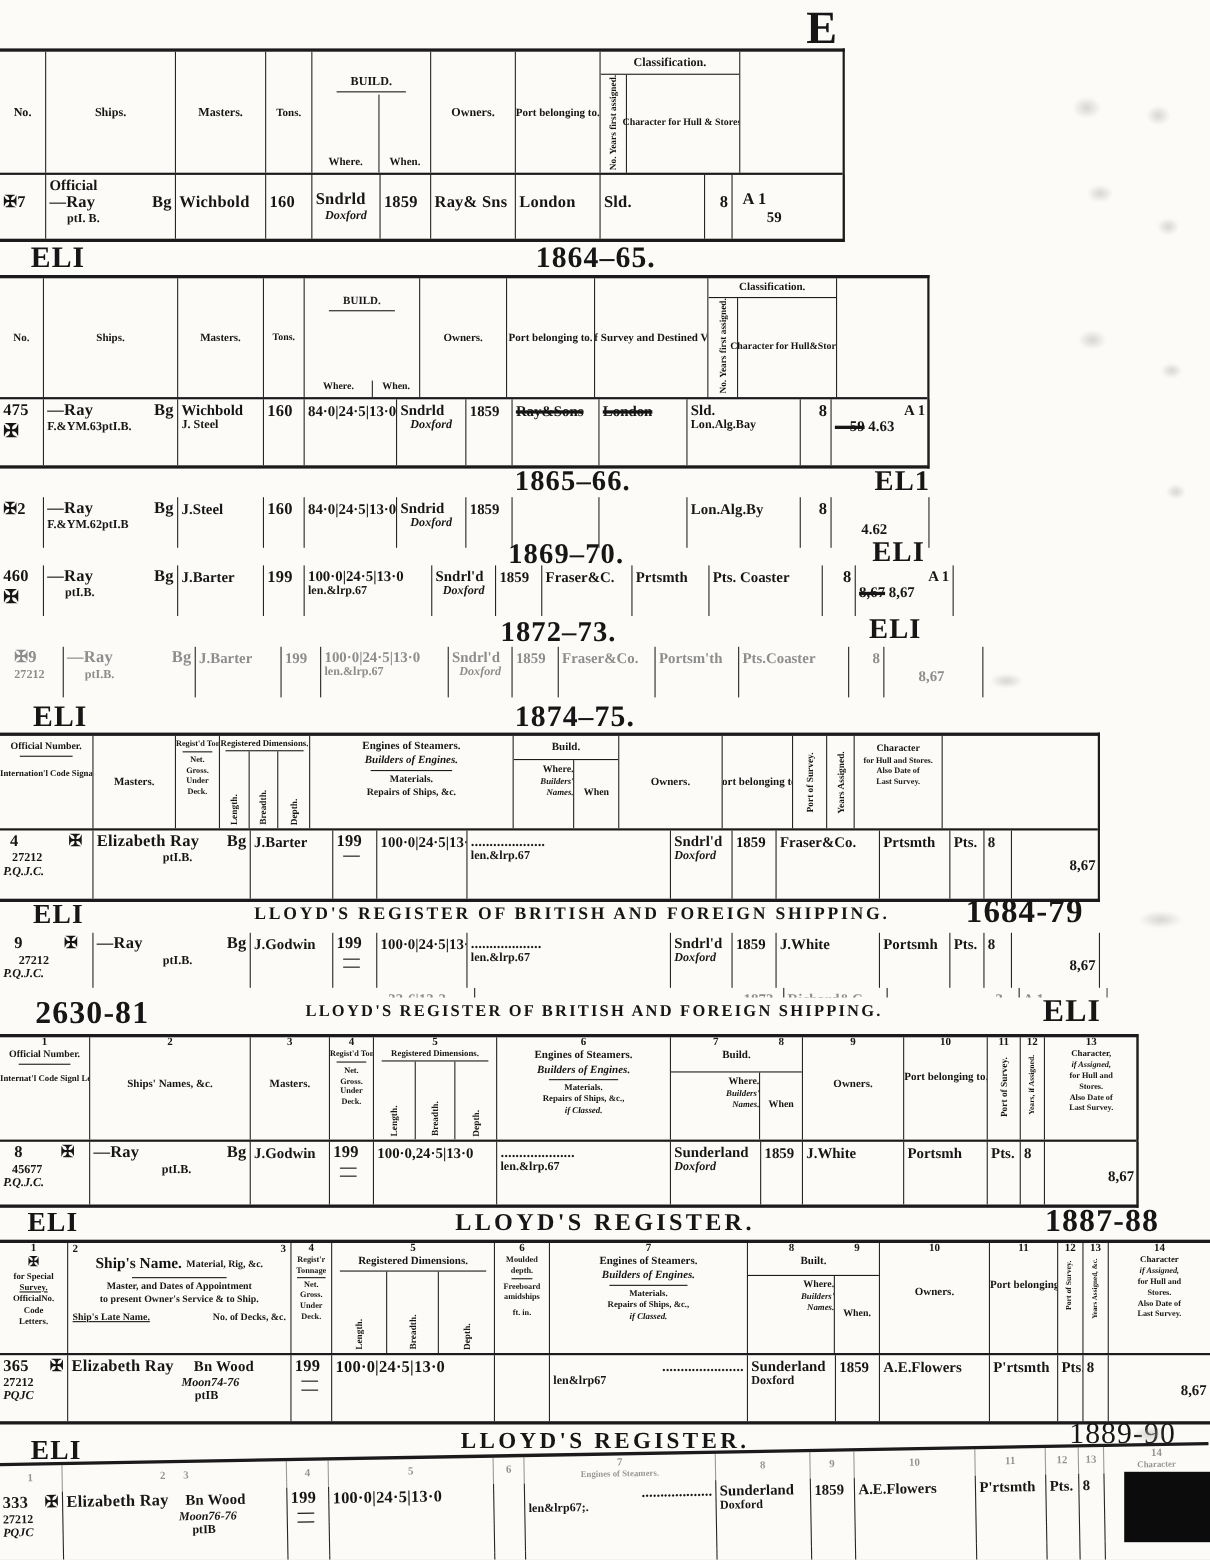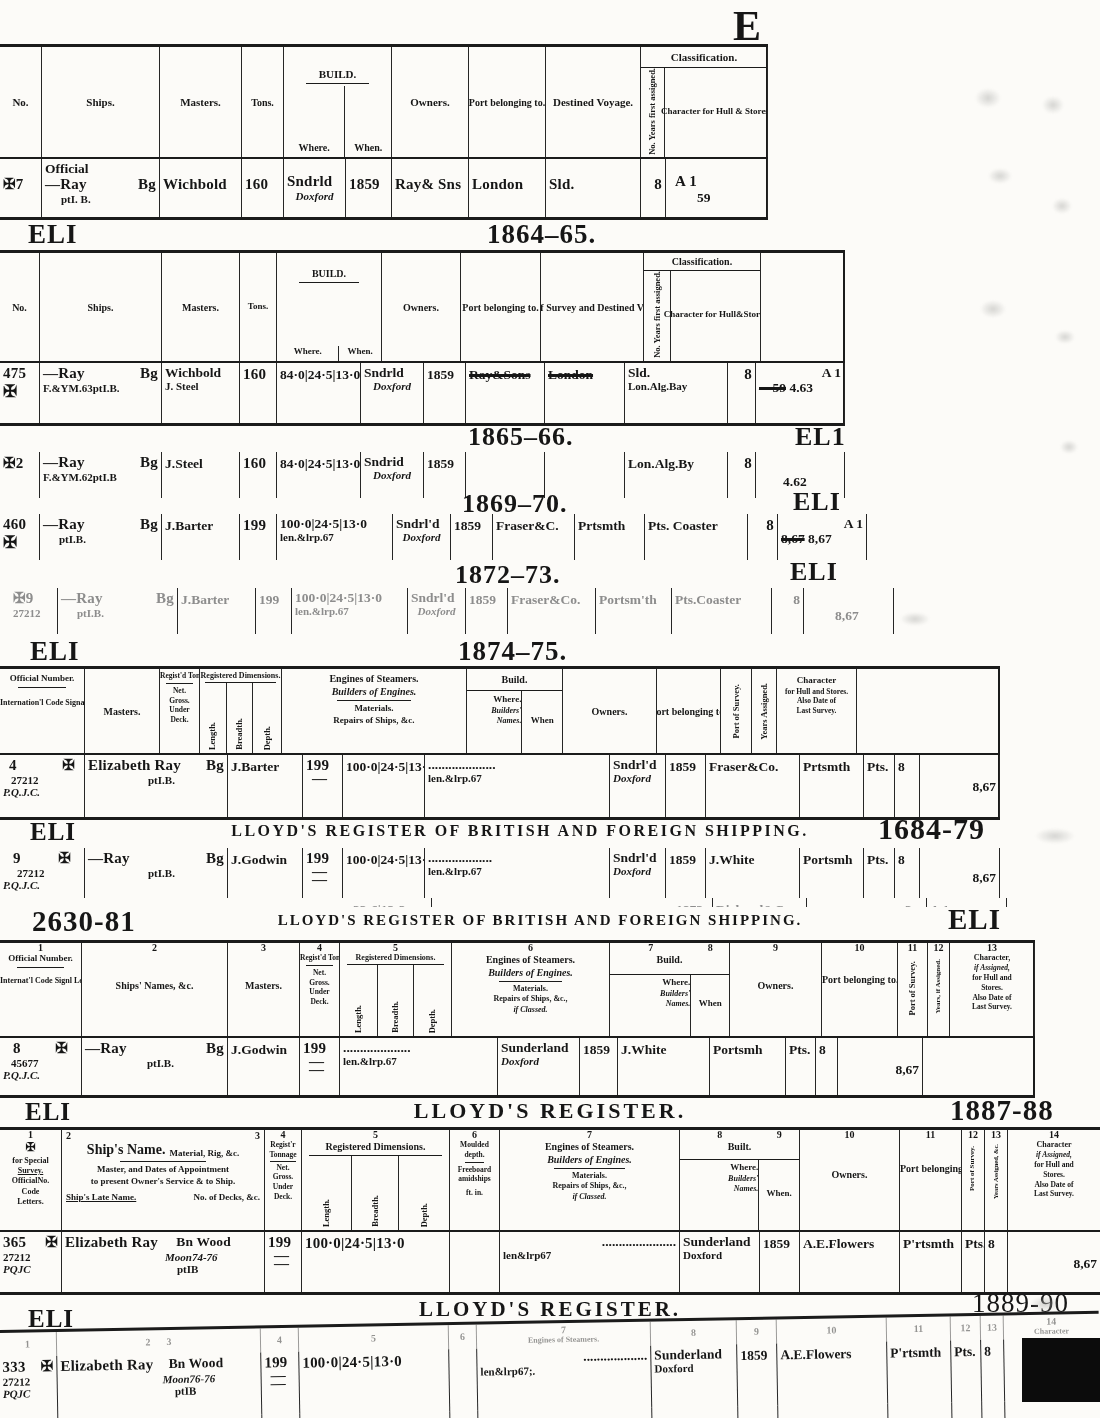--- a/index.html
+++ b/index.html
@@ -82,23 +82,20 @@
                 <span class="htx h10">When.</span>
               </div>
           </div>
         </div>
         <div class="c ctr" style="width:77px">
             <span class="htx">Owners.</span>
           </div>
         <div class="c ctr" style="width:77px">
             <span class="htx h10">Port belonging to.</span>
           </div>
-        <div class="c ctr" style="width:95px">
-            <span class="htx">Destined Voyage.</span>
-          </div>
         <div class="c np hc" style="width:127px">
           <div class="htx" style="padding:3px 0">Classification.</div>
           <div class="fullrule"></div>
           <div class="subrow">
             <div class="sc" style="width:25px">
                 <span class="v">No. Years first assigned.</span>
               </div>
             <div class="sc ctr" style="width:102px;align-items:center">
                 <span class="htx h9">Character for Hull &amp; Stores.</span>
               </div>
@@ -311,21 +308,21 @@
     </div>
     <div class="c" style="width:42px"><span class="d2">1859</span></div>
     <div class="c" style="width:88px"><span class="d2">Fraser&amp;Co.</span></div>
     <div class="c" style="width:76px"><span class="d2">Portsm'th</span></div>
     <div class="c" style="width:100px"><span class="d2">Pts.Coaster</span></div>
     <div class="c rt" style="width:32px"><span class="d2">8</span></div>
     <div class="c" style="width:90px"><span class="d2" style="position:relative;top:16px;left:28px">8,67</span></div>
   </div>
 
   <div class="abs big" style="left:30px;top:636px;font-size:27px">ELI</div>
-  <div class="abs big" style="left:458px;top:636px;font-size:27px">1874–75.</div>
+  <div class="abs big" style="left:468px;top:636px;font-size:27px">1874–75.</div>
 
   <div class="abs" style="left:0;top:666px">
     <div class="tbl" style="width:1000px">
       <div class="hrow" style="height:84px">
         <div class="c np hc" style="width:85px">
           <div class="htx h9" style="margin-top:4px">Official Number.</div>
           <div class="rule"></div>
           <div class="htx h8" style="margin-top:8px">Internation'l Code Signal Letters.</div>
         </div>
         <div class="c ctr" style="width:75px">
@@ -606,20 +603,21 @@
               <span>Bg</span>
             </div>
           <div class="sub" style="padding-left:62px">ptI.B.</div>
         </div>
         <div class="c" style="width:72px"><span class="d2">J.Godwin</span></div>
         <div class="c" style="width:40px">
           <div class="d">199</div>
           <div class="dim-dash">—</div>
           <div class="dim-dash">—</div>
         </div>
+        <div class="c" style="width:112px"><span class="d2">100·0,24·5|13·0</span></div>
         <div class="c" style="width:158px">
           <div class="d2">....................</div>
           <div class="sub">len.&amp;lrp.67</div>
         </div>
         <div class="c" style="width:82px">
           <div class="d2">Sunderland</div>
           <div class="sub it">Doxford</div>
         </div>
         <div class="c" style="width:38px"><span class="d2">1859</span></div>
         <div class="c" style="width:92px"><span class="d2">J.White</span></div>
@@ -647,21 +645,21 @@
           <div class="htx h8" style="text-decoration:underline">Survey.</div>
           <div class="htx h8">OfficialNo.</div>
           <div class="htx h8">Code</div>
           <div class="htx h8">Letters.</div>
         </div>
         <div class="c np hc" style="width:203px;padding:1px 4px">
           <div class="spread">
               <span class="numtag">2</span>
               <span class="numtag">3</span>
             </div>
-          <div style="display:flex;gap:4px;align-items:flex-end;justify-content:center">
+          <div style="display:flex;gap:4px;align-items:center;justify-content:center">
             <span class="htx" style="font-size:14px">Ship's Name.</span>
             <span class="htx h9">Material, Rig, &amp;c.</span>
           </div>
           <div class="rule" style="width:44%"></div>
           <div class="htx h9">Master, and Dates of Appointment</div>
           <div class="htx h9">to present Owner's Service &amp; to Ship.</div>
           <div class="spread" style="margin-top:4px">
             <span class="htx h9" style="text-decoration:underline">Ship's Late Name.</span>
             <span class="htx h9">No. of Decks, &amp;c.</span>
           </div>

